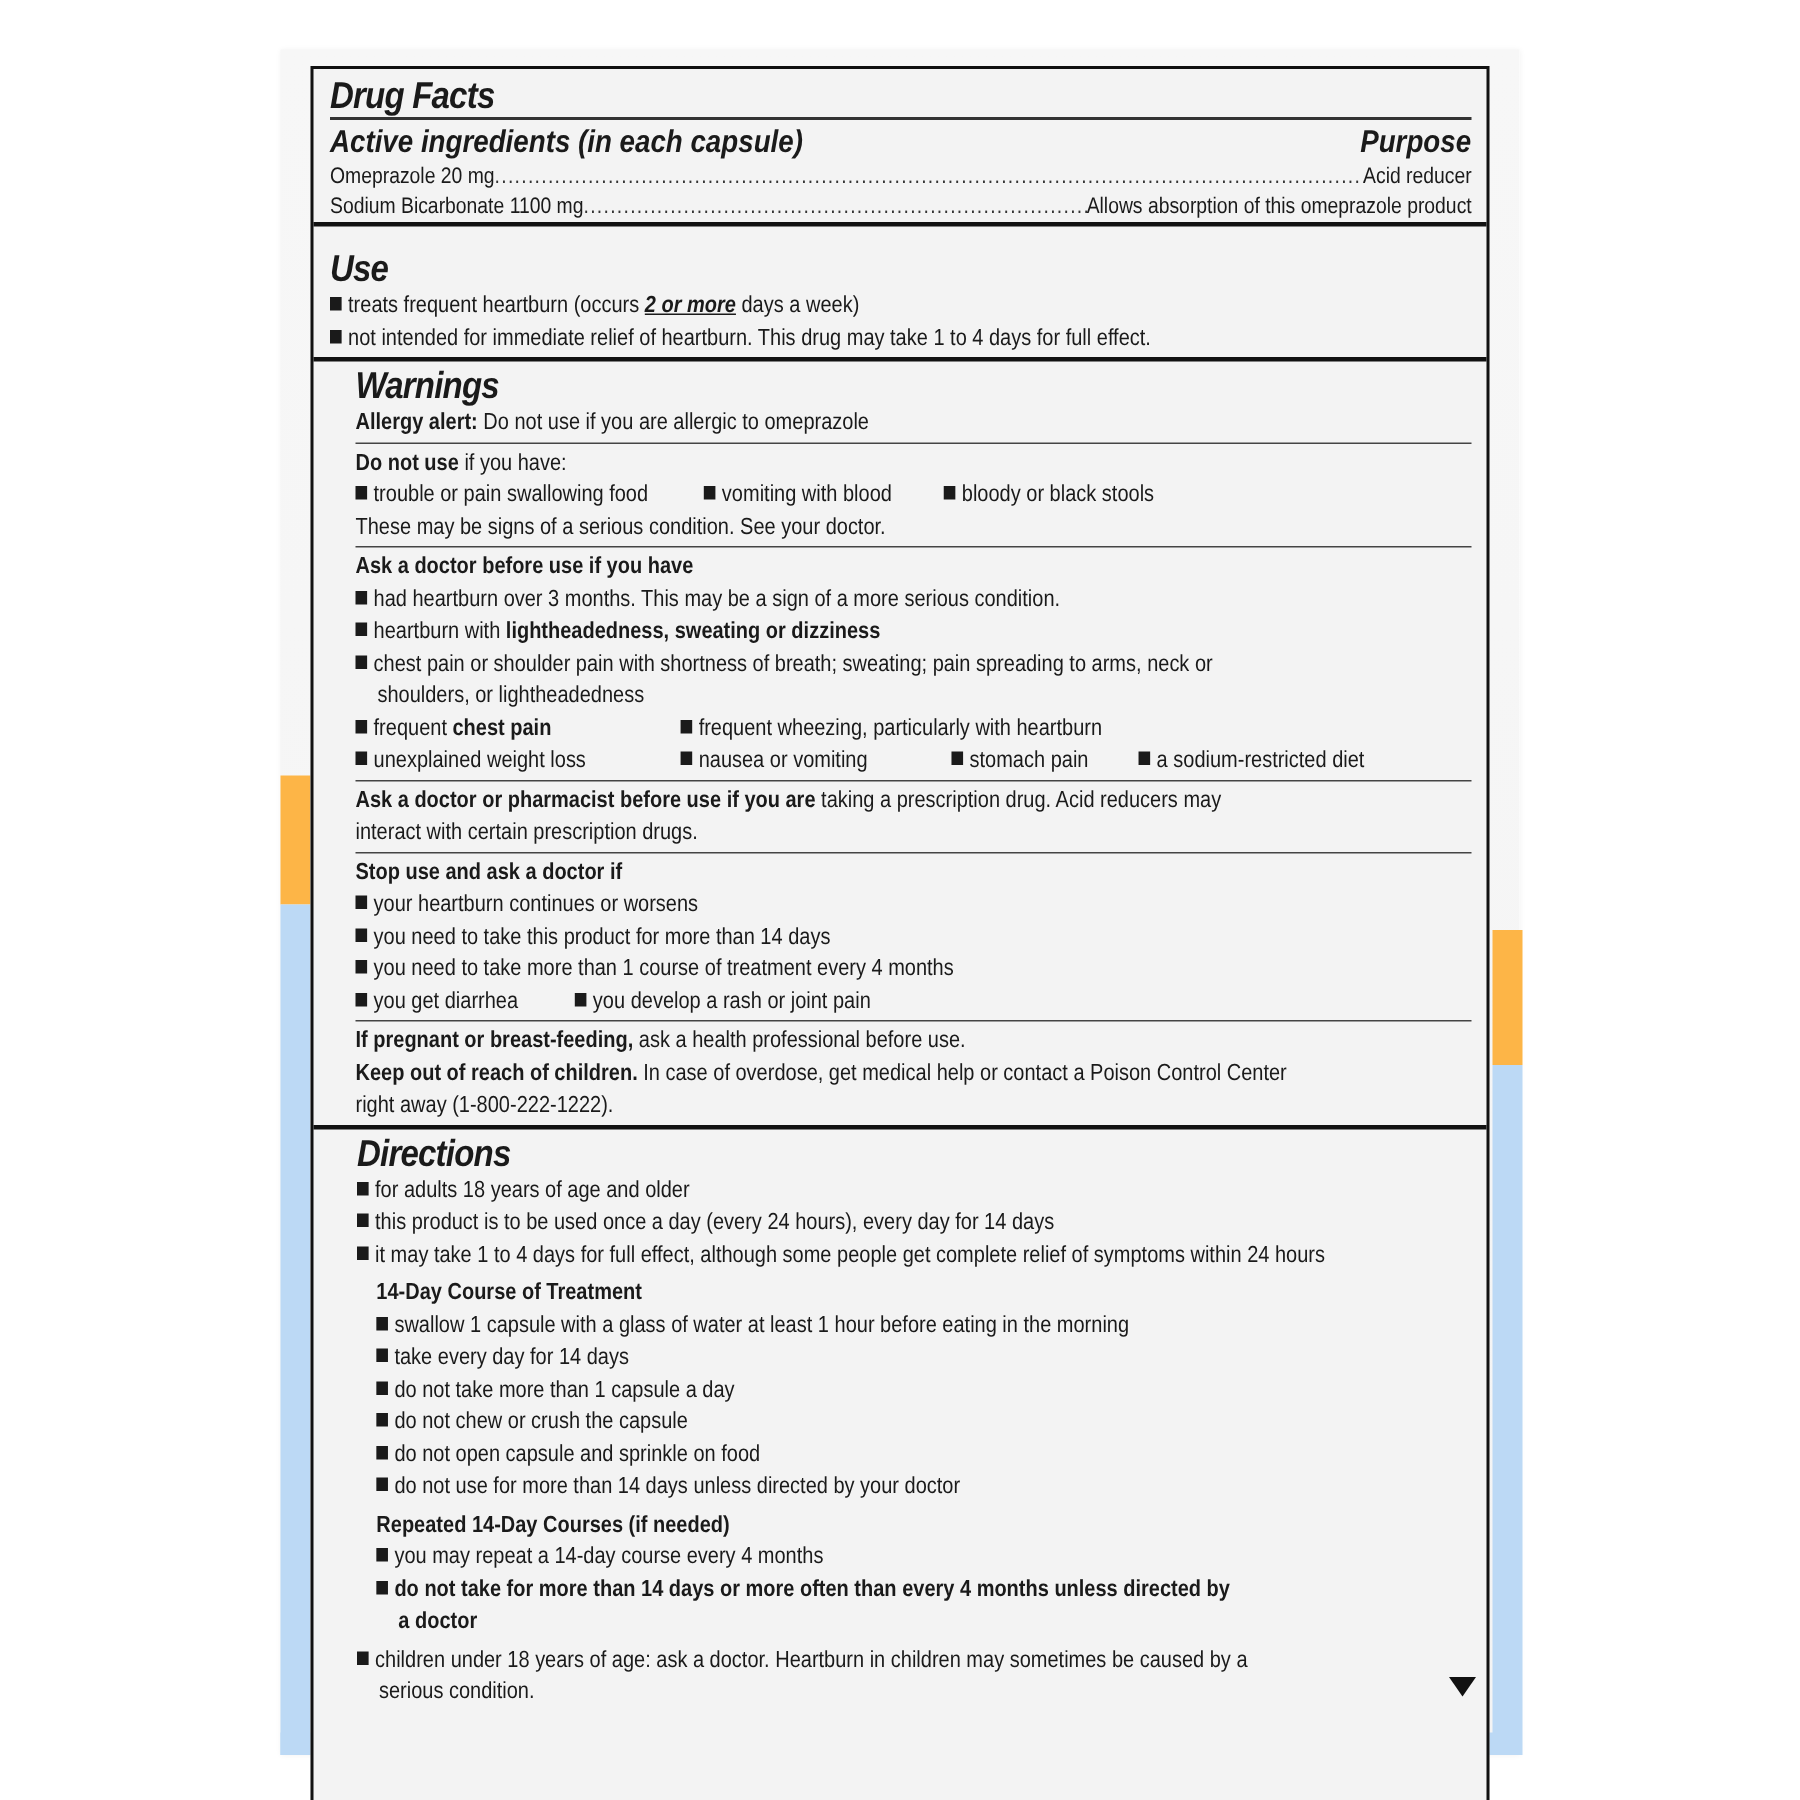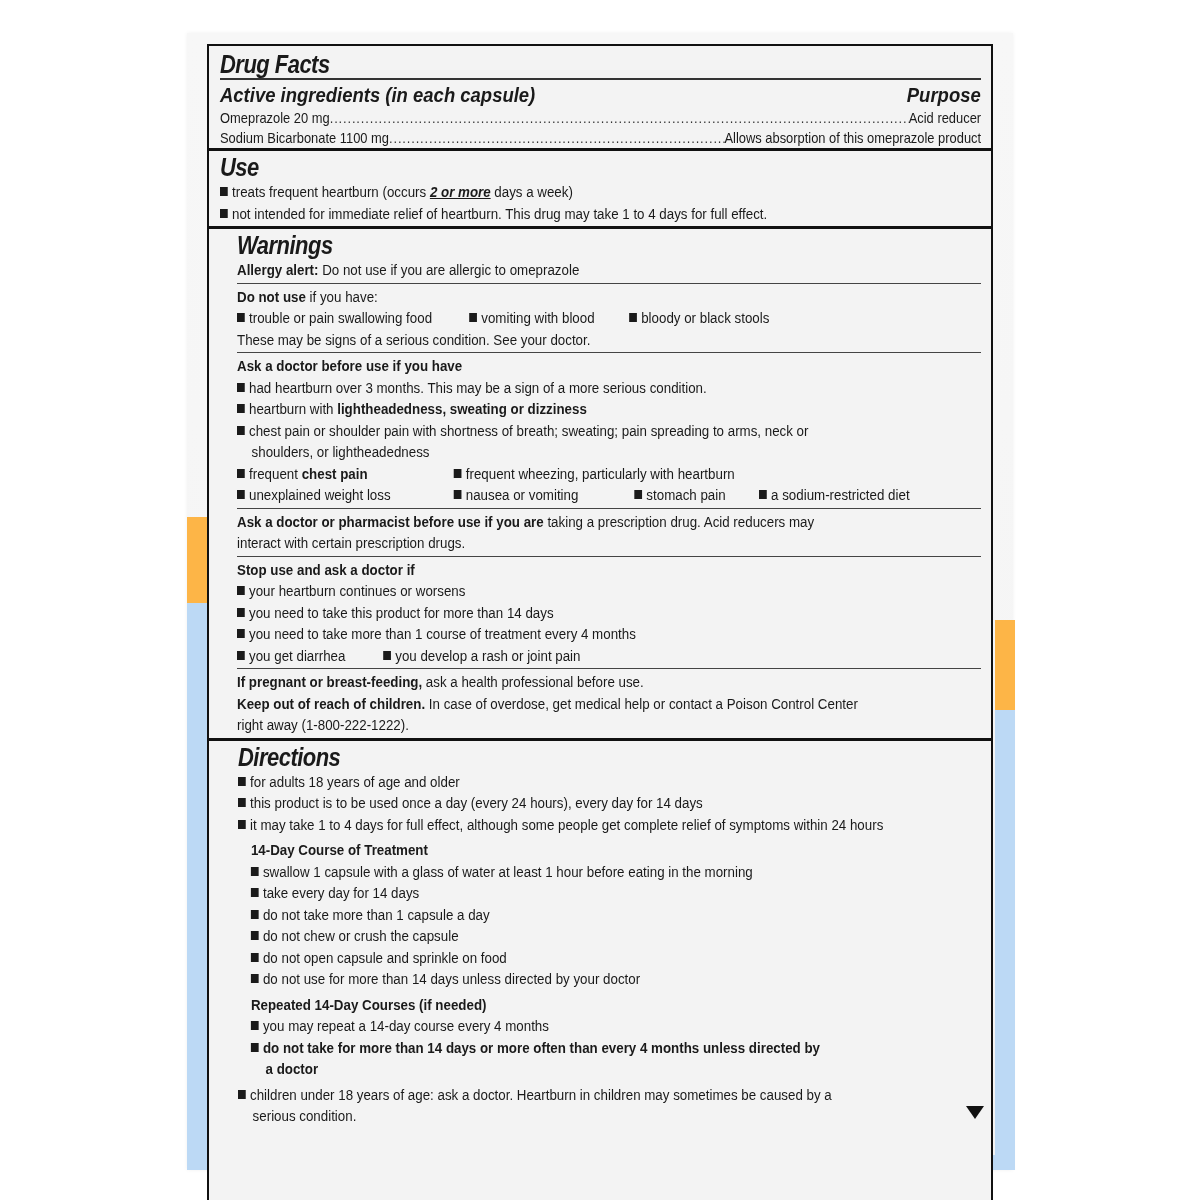--- a/index.html
+++ b/index.html
@@ -69,21 +69,21 @@
         <span>Acid reducer</span>
       </div>
       <div class="ing">
         <span>Sodium Bicarbonate 1100 mg</span>
         <span class="dots"></span>
         <span>Allows absorption of this omeprazole product</span>
       </div>
     </div>
   </div>
 
-  <div class="sect" style="padding-top:2px;">
+  <div class="sect" style="padding-top:14px;">
     <div class="sect-head">Use</div>
     <div class="line"><span class="sq"></span><span>treats frequent heartburn (occurs </span><span class="b" style="font-style:italic;text-decoration:underline;">2 or more</span><span> days a week)</span></div>
     <div class="line"><span class="sq"></span><span>not intended for immediate relief of heartburn. This drug may take 1 to 4 days for full effect.</span></div>
   </div>
 
   <div class="sect" style="padding-top:2px;padding-left:28px;">
     <div class="sect-head">Warnings</div>
     <div class="line"><span class="b">Allergy alert:</span><span> Do not use if you are allergic to omeprazole</span></div>
     <div class="thin"></div>
 

